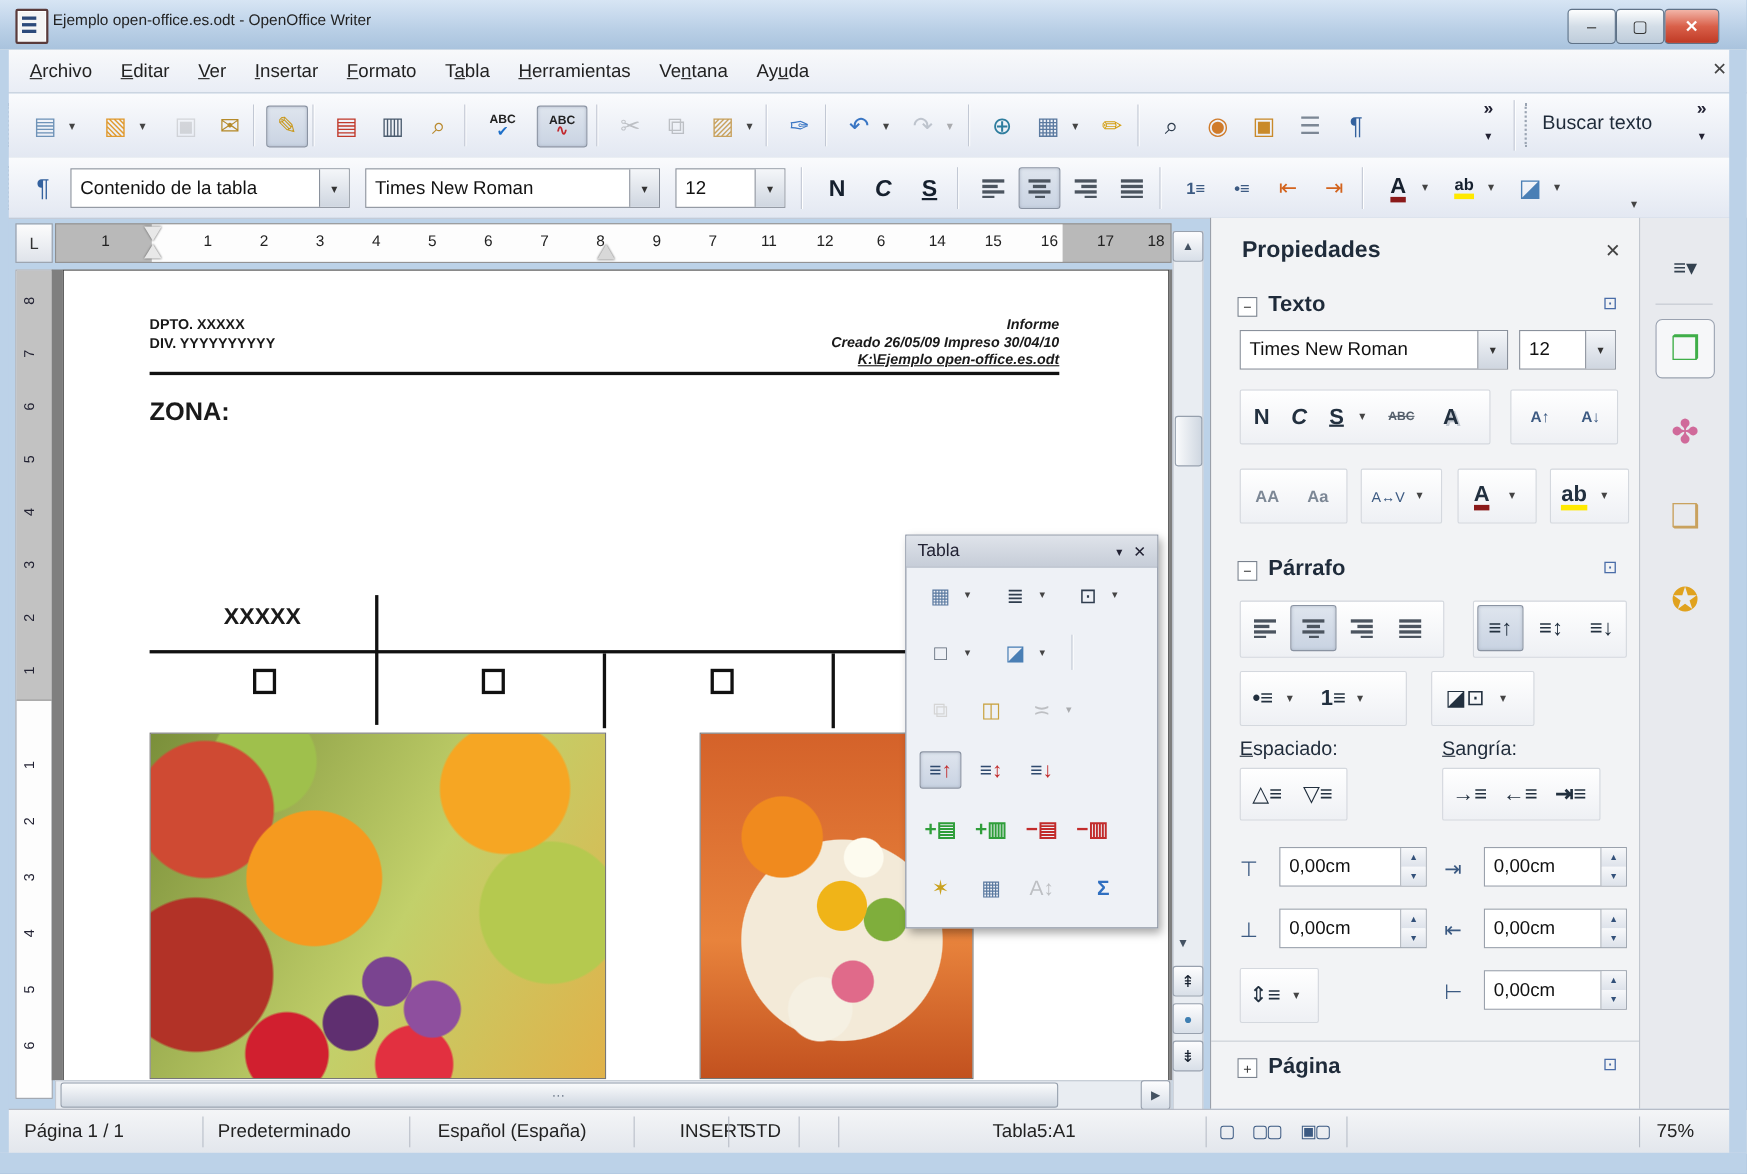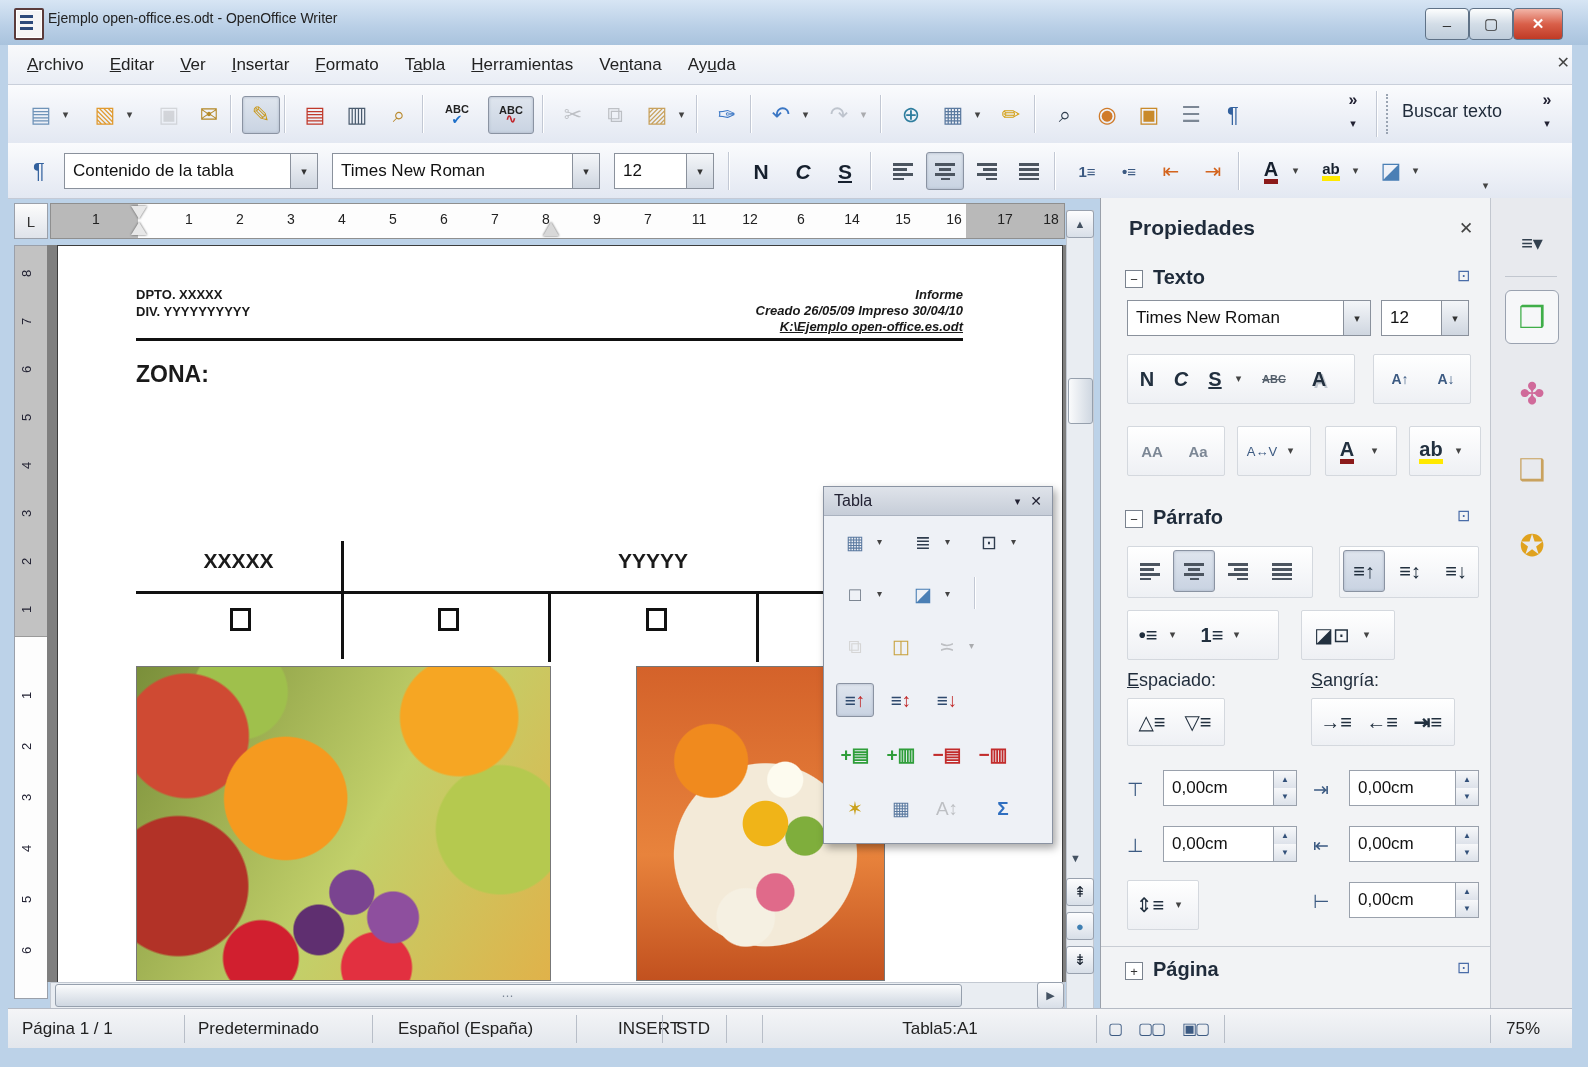--- a/index.html
+++ b/index.html
@@ -479,21 +479,20 @@
       <div class="abs hdr-sm" style="left:78px;top:58px">DIV. YYYYYYYYYY</div>
       <div class="abs hdr-it" style="left:500px;top:41px;width:405px">Informe</div>
       <div class="abs hdr-it" style="left:500px;top:57px;width:405px">Creado 26/05/09 Impreso 30/04/10</div>
       <div class="abs hdr-it" style="left:500px;top:73px;width:405px;text-decoration:underline">K:\Ejemplo open-office.es.odt</div>
       <div class="abs rule" style="left:78px;top:92px;width:827px;height:3px"></div>
 
       <div class="abs zona" style="left:78px;top:115px">ZONA:</div>
 
 
       <div class="abs sublbl" style="left:78px;top:303px;width:205px">XXXXX</div>
-      <div class="abs sublbl" style="left:285px;top:303px;width:620px">YYYYY</div>
       <div class="vline" style="left:283px;top:295px;height:118px"></div>
       <div class="abs rule" style="left:78px;top:345px;width:827px;height:3px"></div>
       <div class="vline" style="left:490px;top:348px;height:68px"></div>
       <div class="vline" style="left:698px;top:348px;height:68px"></div>
       <div class="chkbox" style="left:172px;top:362px"></div>
       <div class="chkbox" style="left:380px;top:362px"></div>
       <div class="chkbox" style="left:588px;top:362px"></div>
       <div class="chkbox" style="left:796px;top:362px"></div>
 
       <div class="abs img-fruit" style="left:78px;top:420px;width:413px;height:313px;border:1px solid #777"></div>

